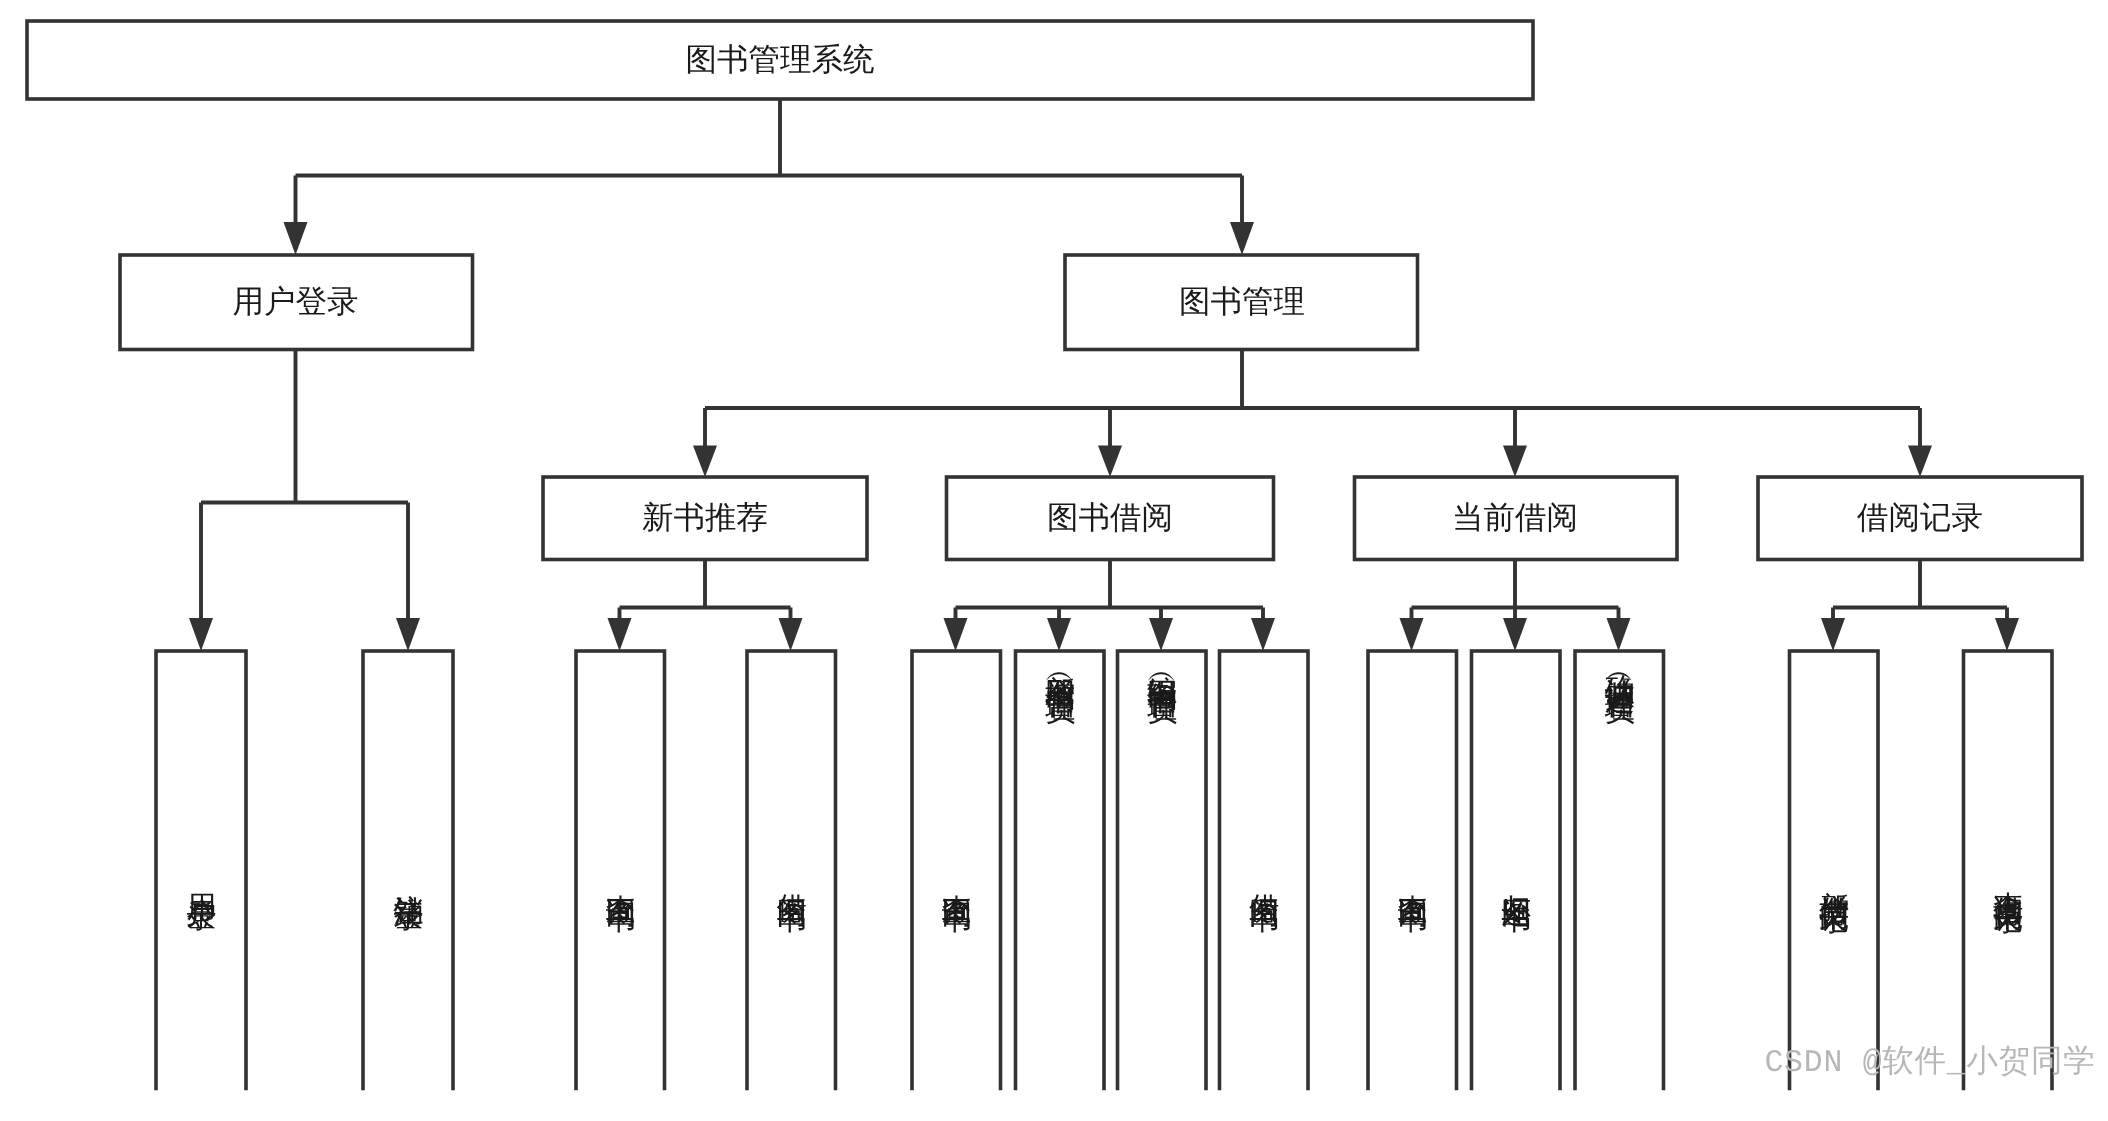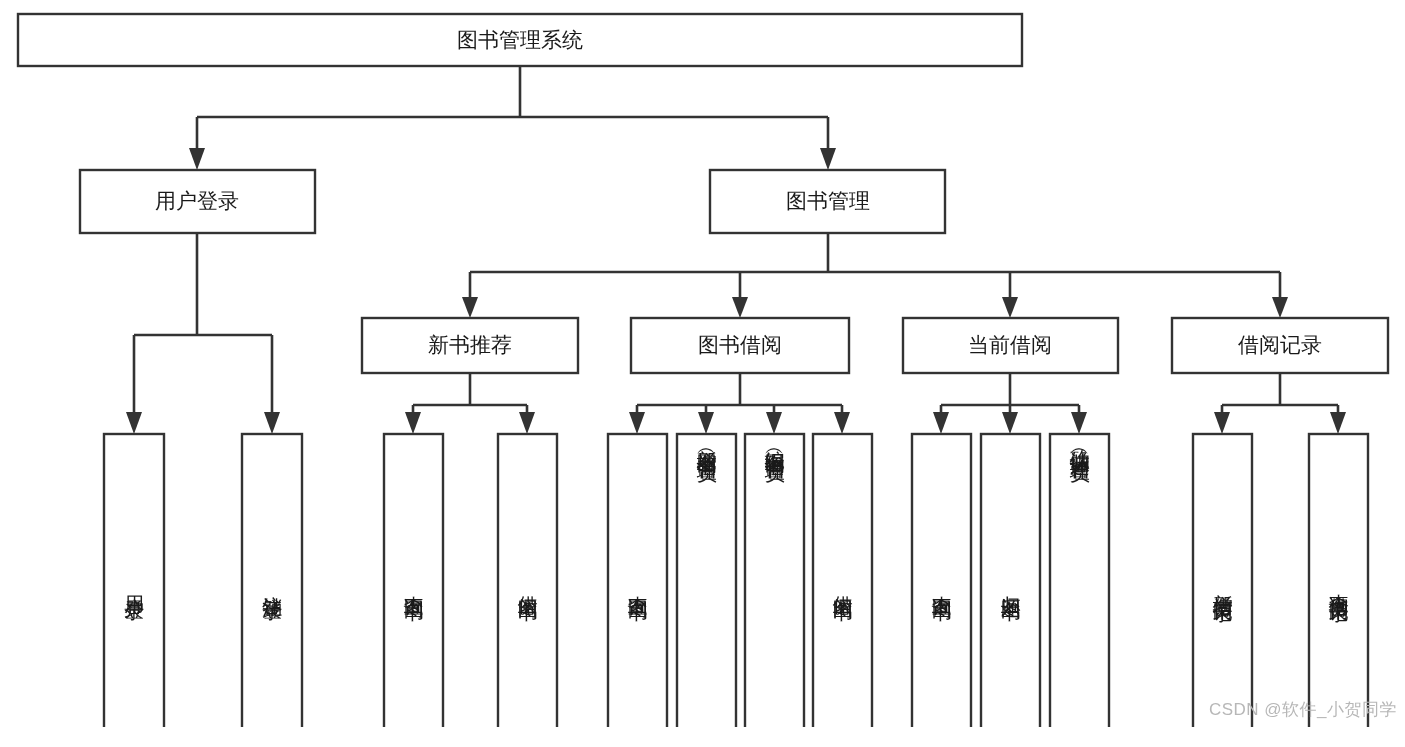--- a/index.html
+++ b/index.html
@@ -61,22 +61,22 @@
     line-height: 1.08;
     letter-spacing: 2px;
     color: #1a1a1a;
     white-space: nowrap;
     text-align: center;
   }
   #watermark {
     position: absolute;
     right: 8px;
     bottom: 6px;
-    font-family: Liberation Sans, sans-serif;
-    font-size: 17px;
+    font-family: Liberation Mono, monospace;
+    font-size: 21px;
     color: #b7b7b7;
     letter-spacing: 0.5px;
     white-space: nowrap;
   }
 </style>
 </head>
 <body>
 
 <div id="diagram-root">
 

